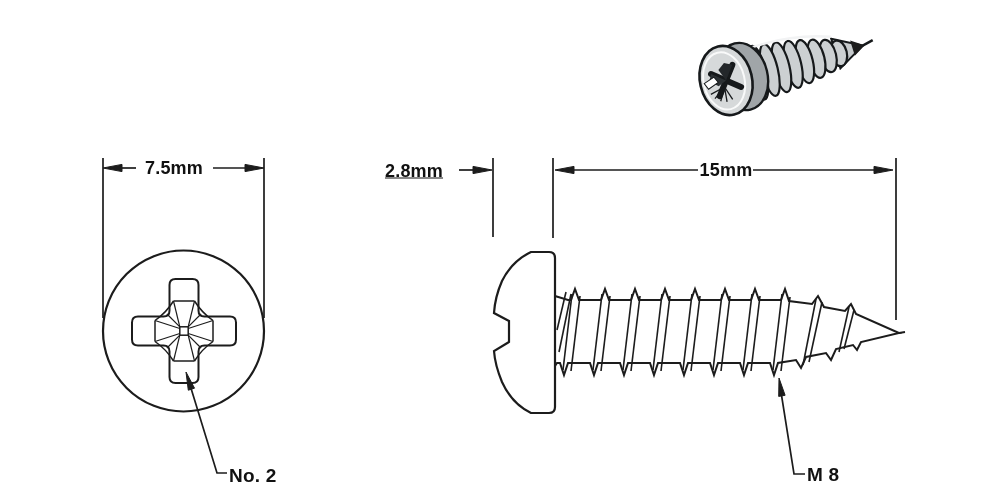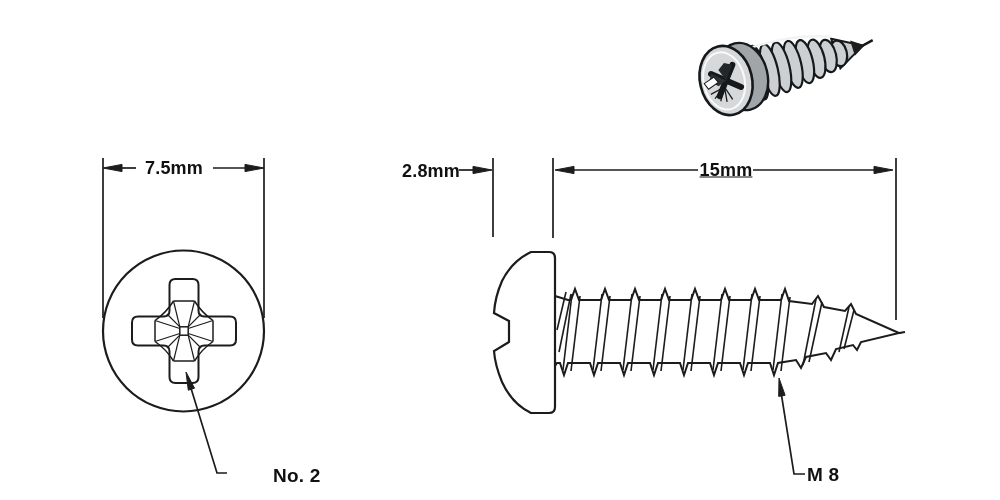--- a/index.html
+++ b/index.html
@@ -195,21 +195,21 @@
           <path d="M 723 86 L 722 101"></path>
           <path d="M 723 86 L 728 100"></path>
         </g>
         <polygon points="704,78 715,74 718,80 707,84.5" fill="#ffffff" stroke="#16191b" stroke-width="1"></polygon>
       </g>
     </g>
   </svg>
 
   <div class="dim-label" style="left:174px;top:168px;">7.5mm</div>
 
-  <div class="dim-label" style="left:431px;top:171px;">2.8mm</div>
-
-  <div class="dim-label" style="left:726px;top:170px;text-decoration:underline;">15mm</div>
-
-  <div class="leader-label" style="left:229px;top:476px;margin-left:44px;">No. 2</div>
+  <div class="dim-label" style="left:414px;top:171px;text-decoration:underline;">2.8mm</div>
+
+  <div class="dim-label" style="left:726px;top:170px;">15mm</div>
+
+  <div class="leader-label" style="left:229px;top:476px;">No. 2</div>
 
   <div class="leader-label" style="left:807px;top:475px;">M 8</div>
 
 </div>
 
 </body></html>

